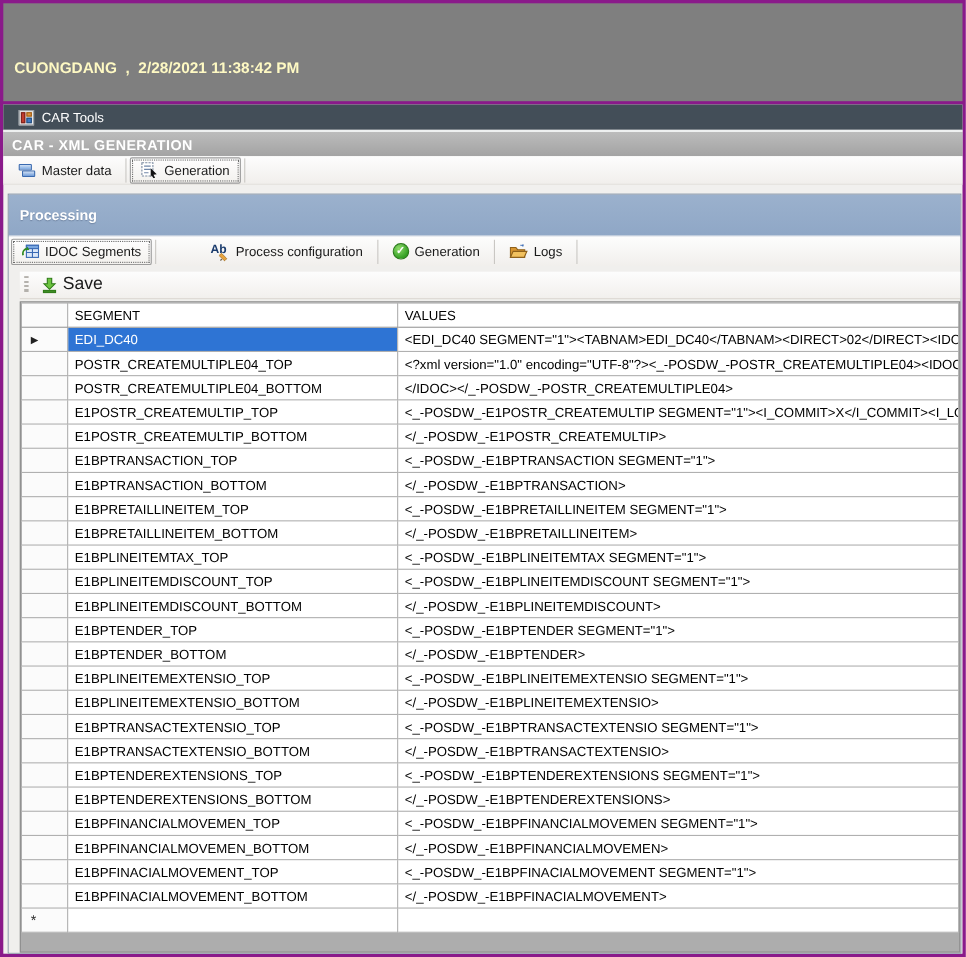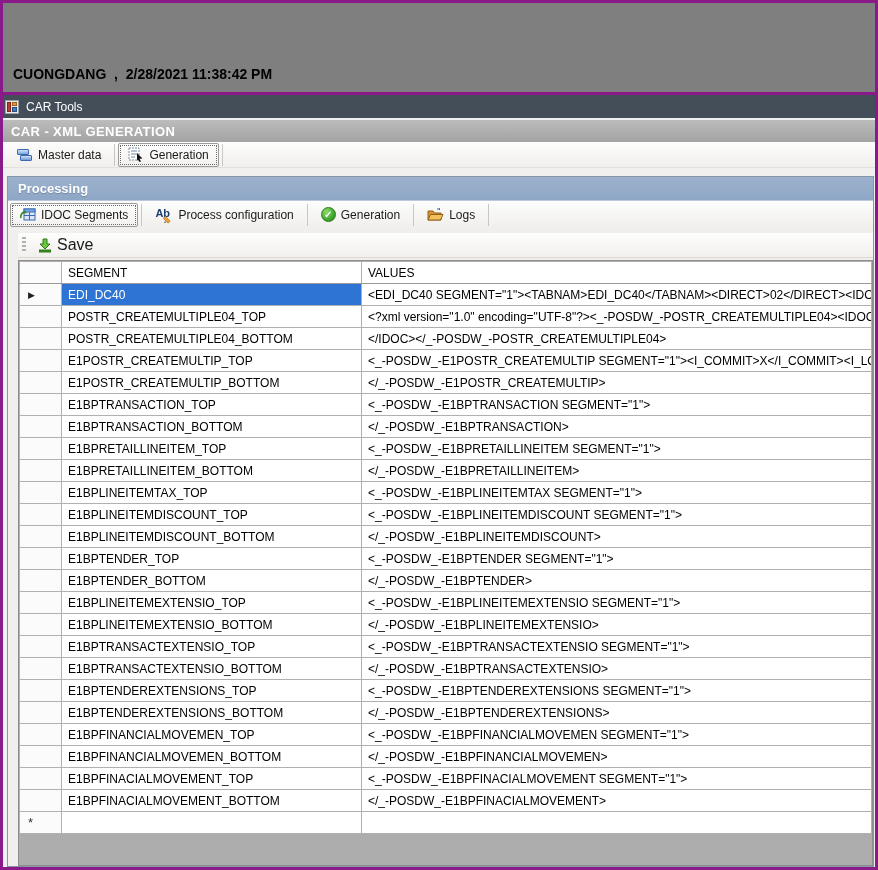--- a/index.html
+++ b/index.html
@@ -11,32 +11,32 @@
   body{
     background:var(--purple-border,#8a1a8a);
     padding:3px;
     display:flex; flex-direction:column;
     font-family:"Liberation Sans", sans-serif;
     overflow:hidden;
   }
   
   .console{
     height:89px; flex:none; background:var(--console-bg,#7f7f7f);
-    color:#000000; padding:19px 10px 0 10px; margin-bottom:3px;
+    color:#fef9c3; padding:6px 10px 0 10px; margin-bottom:3px;
     line-height:21px; white-space:pre;
   }
   .console .l1{font-size:14px; font-weight:bold;}
   .console .l2{font-size:13px; font-weight:600;}
   .console .l3{font-size:13px; letter-spacing:1px;}
   .console .l4{font-size:13px; font-weight:600;}
   
   .window{flex:1; min-height:0; background:#f1f0ee; display:flex; flex-direction:column;}
   .titlebar{
     height:23px; flex:none; background:var(--titlebar-bg,#434e58); color:#fff;
-    display:flex; align-items:center; gap:7px; padding-left:2px; font-size:12px;
+    display:flex; align-items:center; gap:7px; padding-left:14px; font-size:12px;
   }
   .app-icon{position:relative; width:14px; height:14px; background:#e8e8e8; border:1px solid #9aa0a6; flex:none;}
   .app-icon i{position:absolute; display:block;}
   .app-icon .a-red{left:1px; top:1px; width:4px; height:10px; background:#c23b2e; border:1px solid #7e241c;}
   .app-icon .a-orange{left:6px; top:1px; width:5px; height:4px; background:#e6953a; border:1px solid #9c5f1c;}
   .app-icon .a-blue{left:6px; top:6px; width:5px; height:5px; background:#3f78c3; border:1px solid #27507f;}
   .banner{
     height:24px; flex:none; border-top:2px solid #eef0f0;
     background:linear-gradient(#bcbcbc,#a3a3a3);
     color:#fff; font-weight:bold; font-size:13px; letter-spacing:.4px;
@@ -59,21 +59,21 @@
     outline:1px dotted #6a6a6a; outline-offset:-3px;
   }
   .tabsep{width:1px; height:22px; background:#c9c7c3; margin:0 3px; flex:none;}
   
   .panel{
     flex:1; min-height:0; margin:8px 1px 0 4px;
     border:1px solid #8796a5; background:#f0efed;
     display:flex; flex-direction:column;
   }
   .panel-header{
-    height:24px; flex:none;
+    height:38px; flex:none;
     background:linear-gradient(var(--processing-blue,#9bb1cd),#8fa7c6);
     border-bottom:1px solid #b9c8db;
     color:#fff; font-weight:bold; font-size:13px;
     display:flex; align-items:center; padding-left:10px;
     text-shadow:0 1px 1px rgba(90,110,140,.6);
   }
   .inner-tabs{height:27px; padding-left:2px;}
   .panel-content{flex:1; min-height:0; padding:5px 0 0 10px; display:flex; flex-direction:column; background:#f0efed;}
   
   .toolbar{
@@ -98,21 +98,21 @@
   .grid td.sel{background:var(--selection-blue,#2e74d4); color:#fff;}
   
   .ic{flex:none; display:inline-flex; align-items:center; justify-content:center;}
   .ic-masterdata{position:relative; width:16px; height:14px;}
   .ic-masterdata i{position:absolute; display:block; width:12px; height:6px; border:1px solid #3a6ab0; border-radius:1px;}
   .ic-masterdata .b1{left:0; top:1px; background:linear-gradient(#cfe0f5,#7aa7e0);}
   .ic-masterdata .b2{left:3px; top:7px; background:linear-gradient(#cfe0f5,#6f9bd8);}
   .ic-check{width:15px; height:15px; border-radius:50%;
     background:radial-gradient(circle at 35% 30%,#8fdc6a,#35a025 70%);
     border:1px solid #2a7a1a; color:#fff; font-size:10px; font-weight:bold; line-height:1;}
-  .ab-wrap{position:relative; width:18px; height:15px;}
+  .ab-wrap{position:relative; width:18px; height:15px;margin-left:36px;}
   .ab-wrap .ab{position:absolute; left:0; top:0; font-size:11px; font-weight:bold; color:#1c3d6e; line-height:13px;}
   .ab-wrap svg{position:absolute; right:-2px; bottom:-2px;}
 </style>
 </head>
 <body>
 
 <div class="console">
   <div class="l1">CUONGDANG  ,  2/28/2021 11:38:42 PM</div>
   <div class="l2">CARTools V1.0</div>
   <div class="l3">----------------------------------------------------</div>

